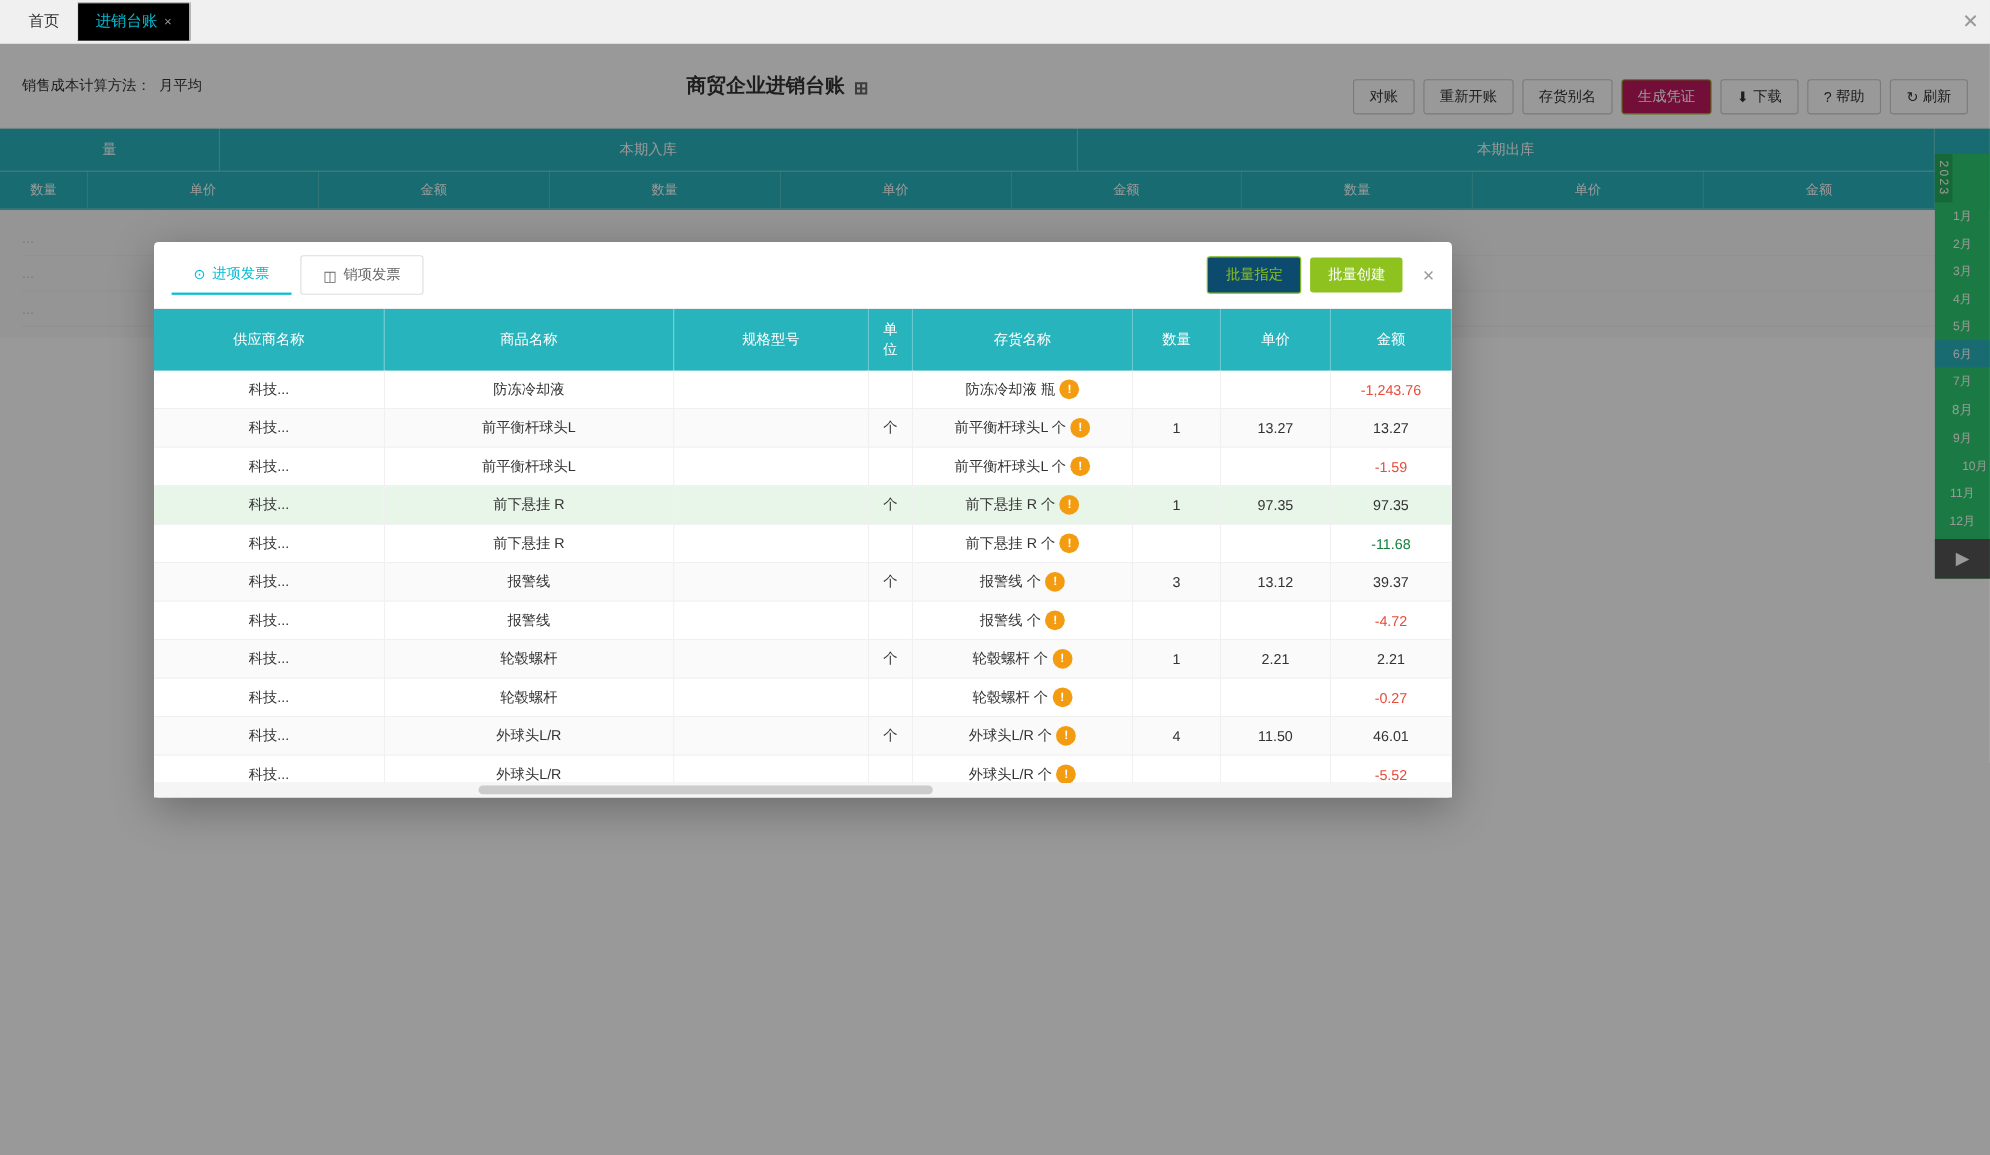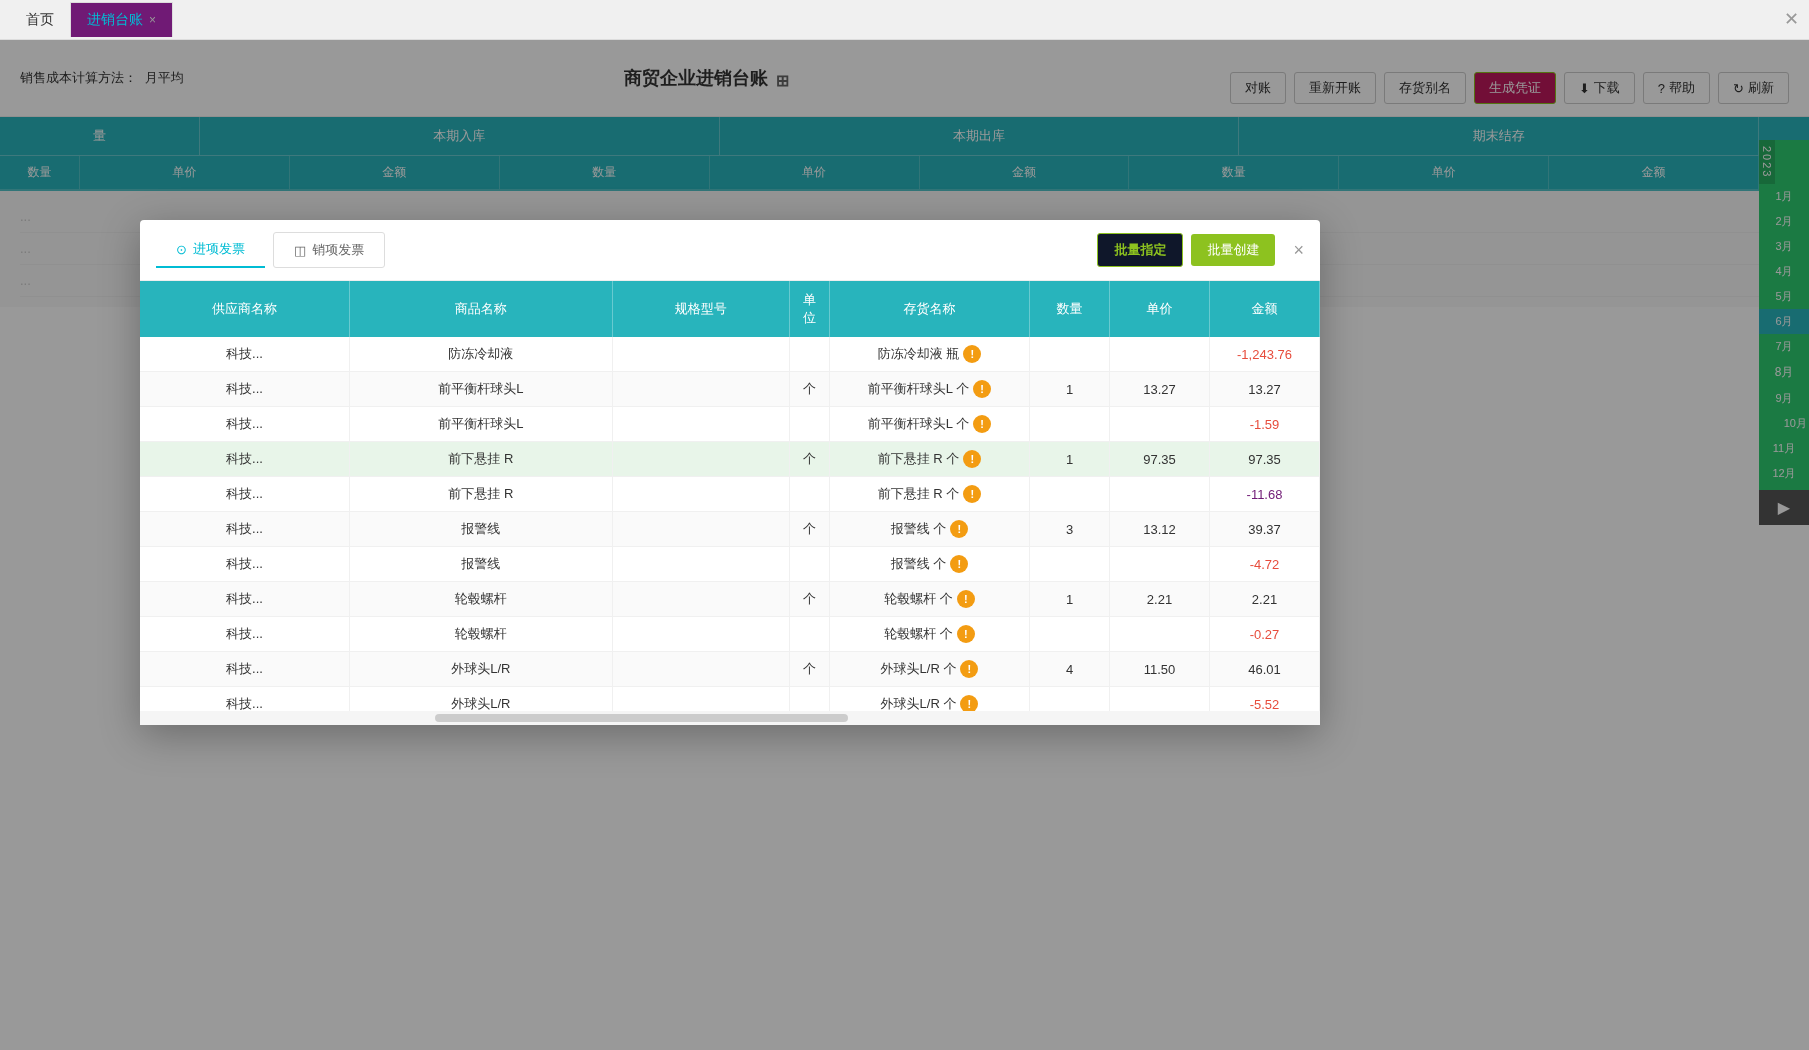--- a/index.html
+++ b/index.html
@@ -4,21 +4,21 @@
   <style>
     * { box-sizing: border-box; margin: 0; padding: 0; }
     body { font-family: "Microsoft YaHei", "PingFang SC", sans-serif; font-size: 13px; background: #c8c8c8; width: 1809px; height: 1050px; overflow: hidden; position: relative; }
 
     
     .app-bg { width: 100%; height: 100%; background: #e8e8e8; }
 
     
     .tab-bar { display: flex; align-items: center; background: #f0f0f0; border-bottom: 1px solid #ddd; height: 40px; padding: 0 10px; }
     .tab-item { padding: 8px 16px; cursor: pointer; font-size: 14px; color: #333; }
-    .tab-item.active { background: #701a75; border-top: 1px solid #ddd; border-left: 1px solid #ddd; border-right: 1px solid #ddd; border-bottom: none; color: #00bcd4; display: flex; align-items: center; gap: 6px; }
+    .tab-item.active { background: #000000; border-top: 1px solid #ddd; border-left: 1px solid #ddd; border-right: 1px solid #ddd; border-bottom: none; color: #00bcd4; display: flex; align-items: center; gap: 6px; }
     .tab-close { font-size: 12px; color: #999; cursor: pointer; }
 
     
     .main-content { width: 100%; height: calc(100% - 40px); background: white; position: relative; overflow: hidden; }
 
     
     .top-toolbar { display: flex; align-items: center; justify-content: space-between; padding: 12px 20px; background: white; border-bottom: 1px solid #eee; }
     .toolbar-left { font-size: 13px; color: #333; }
     .toolbar-title { font-size: 18px; font-weight: bold; color: #333; display: flex; align-items: flex-end; gap: 8px; }
     .toolbar-right { display: flex; align-items: center; gap: 8px; margin-top: 20px; }
@@ -30,21 +30,21 @@
     
     .overlay { position: absolute; top: 0; left: 0; width: 100%; height: 100%; background: rgba(0,0,0,0.4); z-index: 100; }
 
     
     .modal { position: absolute; top: 180px; left: 140px; width: 1180px; background: white; border-radius: 4px; box-shadow: 0 10px 40px rgba(0,0,0,0.3); z-index: 200; }
     .modal-header { display: flex; align-items: center; justify-content: space-between; padding: 12px 16px; border-bottom: 1px solid #eee; }
     .modal-tabs { display: flex; gap: 0; }
     .modal-actions { display: flex; gap: 8px; align-items: center; }
     .modal-close { cursor: pointer; font-size: 18px; color: #999; margin-left: 10px; }
     .btn-green { background: #8dc21f; color: white; border: none; padding: 7px 16px; border-radius: 3px; cursor: pointer; font-size: 13px; }
-    .btn-green-outline { background: #0f172a; color: #8dc21f; border: 1px solid #8dc21f; padding: 7px 16px; border-radius: 3px; cursor: pointer; font-size: 13px; font-weight: bold; }
+    .btn-green-outline { background: #0c4a6e; color: #8dc21f; border: 1px solid #8dc21f; padding: 7px 16px; border-radius: 3px; cursor: pointer; font-size: 13px; }
 
     
     .data-table { width: 100%; border-collapse: collapse; }
     .data-table th { background: #28b4bc; color: white; padding: 10px 8px; text-align: center; font-weight: normal; font-size: 13px; border-right: 1px solid rgba(255,255,255,0.3); }
     .data-table td { padding: 8px; text-align: center; border-bottom: 1px solid #f0f0f0; border-right: 1px solid #f0f0f0; font-size: 13px; color: #333; }
     .data-table tr:nth-child(even) { background: #fafafa; }
     .data-table tr.highlighted { background: #e8f5e9; }
     .table-container { max-height: 430px; overflow-y: auto; overflow-x: auto; }
     .warning-icon { display: inline-block; width: 18px; height: 18px; background: #f39c12; border-radius: 50%; color: white; font-size: 11px; line-height: 18px; text-align: center; font-weight: bold; }
 
@@ -97,21 +97,20 @@
           <span>↻</span>
           <span>刷新</span>
         </button>
       </div>
     </div>
 
     <div style="display:flex; background:#28b4bc; color:white; border-bottom:1px solid rgba(255,255,255,0.3);">
       <div style="width:200px; padding:10px; border-right:1px solid rgba(255,255,255,0.3); text-align:center;">量</div>
       <div style="flex:1; text-align:center; padding:10px; border-right:1px solid rgba(255,255,255,0.3);">本期入库</div>
       <div style="flex:1; text-align:center; padding:10px; border-right:1px solid rgba(255,255,255,0.3);">本期出库</div>
-      <div style="flex:1; text-align:center; padding:10px; border-right:1px solid rgba(255,255,255,0.3);">期末结存</div>
       <div style="width:50px;"></div>
     </div>
     <div style="display:flex; background:#28b4bc; color:white; border-bottom:2px solid rgba(255,255,255,0.2);">
       <div style="width:80px; padding:8px; border-right:1px solid rgba(255,255,255,0.2); text-align:center; font-size:12px;">数量</div>
       <div style="flex:1; padding:8px; border-right:1px solid rgba(255,255,255,0.2); text-align:center; font-size:12px;">单价</div>
       <div style="flex:1; padding:8px; border-right:1px solid rgba(255,255,255,0.2); text-align:center; font-size:12px;">金额</div>
       <div style="flex:1; padding:8px; border-right:1px solid rgba(255,255,255,0.2); text-align:center; font-size:12px;">数量</div>
       <div style="flex:1; padding:8px; border-right:1px solid rgba(255,255,255,0.2); text-align:center; font-size:12px;">单价</div>
       <div style="flex:1; padding:8px; border-right:1px solid rgba(255,255,255,0.2); text-align:center; font-size:12px;">金额</div>
       <div style="flex:1; padding:8px; border-right:1px solid rgba(255,255,255,0.2); text-align:center; font-size:12px;">数量</div>
@@ -246,21 +245,21 @@
                 <td></td>
                 <td></td>
                 <td>
                   <span style="display:flex;align-items:center;gap:4px;justify-content:center;">
           <span>前下悬挂 R 个</span>
           <span class="warning-icon">!</span>
         </span>
                 </td>
                 <td></td>
                 <td></td>
-                <td style="color: #701a75;">-11.68</td>
+                <td style="color: #15803d;">-11.68</td>
               </tr>
               <tr>
                 <td>科技...</td>
                 <td>报警线</td>
                 <td></td>
                 <td>个</td>
                 <td>
                   <span style="display:flex;align-items:center;gap:4px;justify-content:center;">
           <span>报警线 个</span>
           <span class="warning-icon">!</span>

